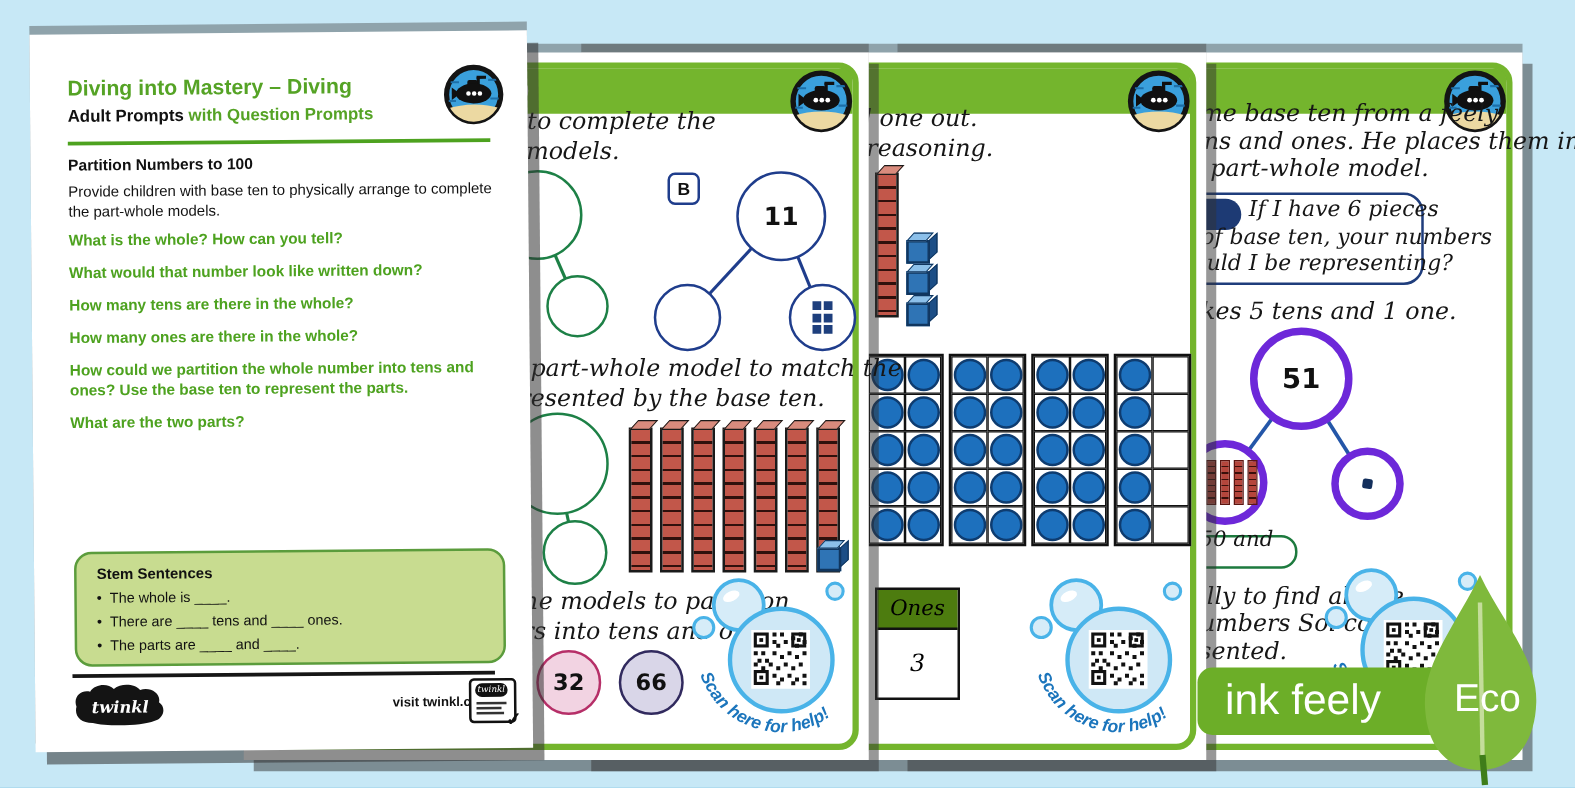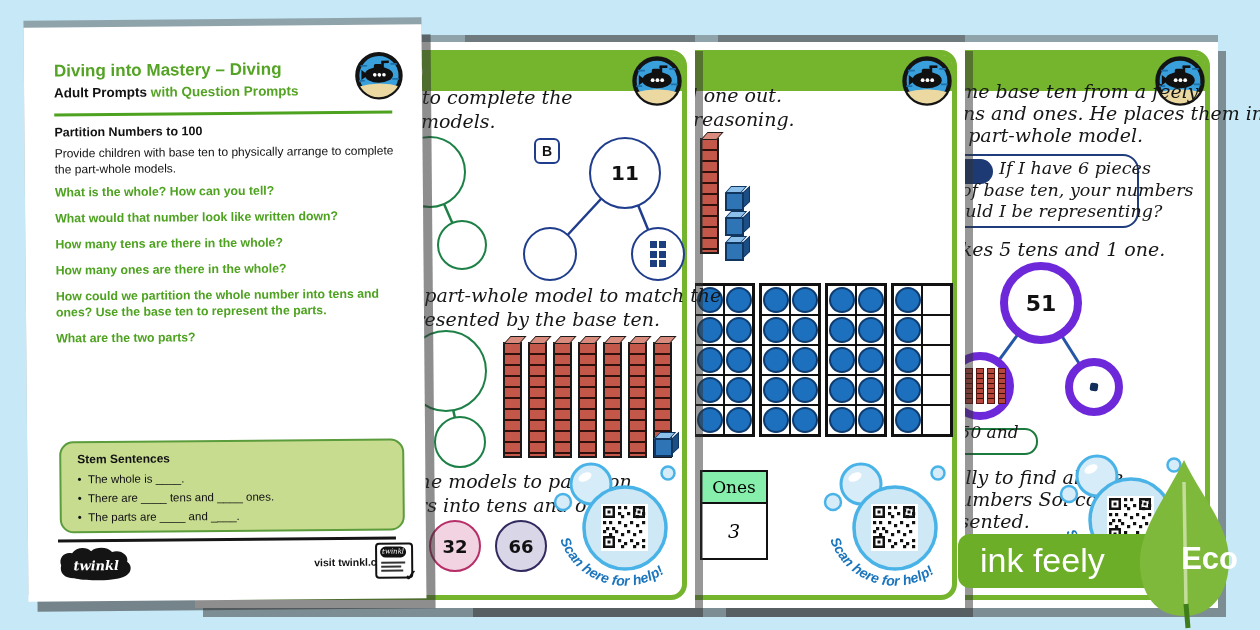--- a/index.html
+++ b/index.html
@@ -12,21 +12,21 @@
   .card-head{position:absolute;left:13px;top:13px;right:13px;height:36px;background:#74b52d;
              border-radius:9px 9px 0 0;color:#fff;font-weight:bold;font-size:17px;
              line-height:36px;padding-left:14px;box-sizing:border-box;}
   .sub-badge{position:absolute;width:52px;height:52px;}
   .ctext{position:absolute;font-family:"DejaVu Serif",serif;font-style:italic;
          font-size:19px;color:#161616;white-space:nowrap;}
   
   .pw{position:absolute;border-radius:50%;background:#fff;display:flex;align-items:center;
       justify-content:center;box-sizing:border-box;}
   .pw.blue{border:2.5px solid #1f3d8c;}
-  .pw.blue4{border:8px solid #6d28d9;align-items:center;}
+  .pw.blue4{border:6px solid #6d28d9;align-items:center;}
   .pw.green{border:2.5px solid #1d8046;}
   .pw-num{font-family:"DejaVu Sans",sans-serif;font-weight:bold;font-size:20px;color:#111;
           font-style:normal;}
   .model{position:absolute;}
   .model svg{position:absolute;left:0;top:0;}
   .blabel{position:absolute;width:22px;height:22px;border:2px solid #1f3d8c;border-radius:6px;
           font-weight:bold;font-size:14px;color:#111;display:flex;align-items:center;
           justify-content:center;background:#fff;}
   
   .rod{position:relative;width:15px;height:112px;border:2px solid #1a1a1a;
@@ -45,23 +45,23 @@
   .sq-grid{display:grid;grid-template-columns:repeat(2,7px);gap:2.5px;}
   .sq{width:7px;height:7px;background:#1e3f7d;}
   .dot-one{width:8px;height:8px;background:#132f5c;border-radius:2px;transform:rotate(8deg);}
   
   .tframe{position:absolute;display:grid;grid-template-columns:repeat(2,29px);
           grid-auto-rows:30px;border:2.5px solid #111;background:#fff;}
   .tcell{border:1.2px solid #111;display:flex;align-items:center;justify-content:center;}
   .tdot{width:22px;height:22px;border-radius:50%;background:#1d70bd;border:2px solid #0e3c70;}
   
   .ptable{position:absolute;width:64px;border:2.5px solid #111;background:#fff;}
-  .ptable .th{height:30px;background:#86efac;border-bottom:2.5px solid #111;
+  .ptable .th{height:30px;background:#4d7c0f;border-bottom:2.5px solid #111;
       display:flex;align-items:center;justify-content:center;
-      font-family:"DejaVu Serif",serif;font-size:17px;}
+      font-family:"DejaVu Serif",serif;font-style:italic;font-size:17px;}
   .ptable .td{height:54px;display:flex;align-items:center;justify-content:center;
       font-family:"DejaVu Serif",serif;font-style:italic;font-size:19px;}
   
   .numcircle{position:absolute;width:52px;height:52px;border-radius:50%;display:flex;
       align-items:center;justify-content:center;font-family:"DejaVu Sans",sans-serif;
       font-weight:bold;font-size:18px;color:#111;box-sizing:border-box;}
   
   .qr-bubble{position:absolute;width:150px;height:135px;}
   
   .speech{position:absolute;border:2.5px solid #1f3d7c;border-radius:16px;background:#fff;}
@@ -96,22 +96,22 @@
       border-radius:6px;color:#fff;font-size:7px;font-style:italic;text-align:center;
       line-height:11px;font-family:"DejaVu Serif",serif;}
   .qbadge .ln{position:absolute;left:4px;height:2px;background:#333;}
   .qbadge .chk{position:absolute;right:-6px;bottom:-8px;font-size:15px;font-weight:bold;color:#111;}
   
   #eco{position:absolute;left:958px;top:534px;width:260px;height:54px;background:#6cae28;
       border-radius:12px;z-index:51;}
   #eco .label{position:absolute;left:22px;top:0;height:54px;line-height:52px;color:#fff;
       font-size:34px;}
   #leaf{position:absolute;left:1128px;top:456px;width:112px;height:174px;z-index:52;}
-  #eco-text{position:absolute;left:1142px;top:541px;width:96px;text-align:right;color:#fff;
-      font-size:31px;font-weight:bold;z-index:53;}
+  #eco-text{position:absolute;left:1142px;top:541px;width:96px;text-align:center;color:#fff;
+      font-size:31px;font-weight:normal;z-index:53;}
   .z1{z-index:1}.z2{z-index:2}.z3{z-index:3}
 </style>
 </head>
 <body>
 
 <div id="canvas">
 
   <section class="card z1" id="card4" style="left:718px">
     <div class="frame"></div>
     <div class="card-head">Partition Numbers to 100</div>

